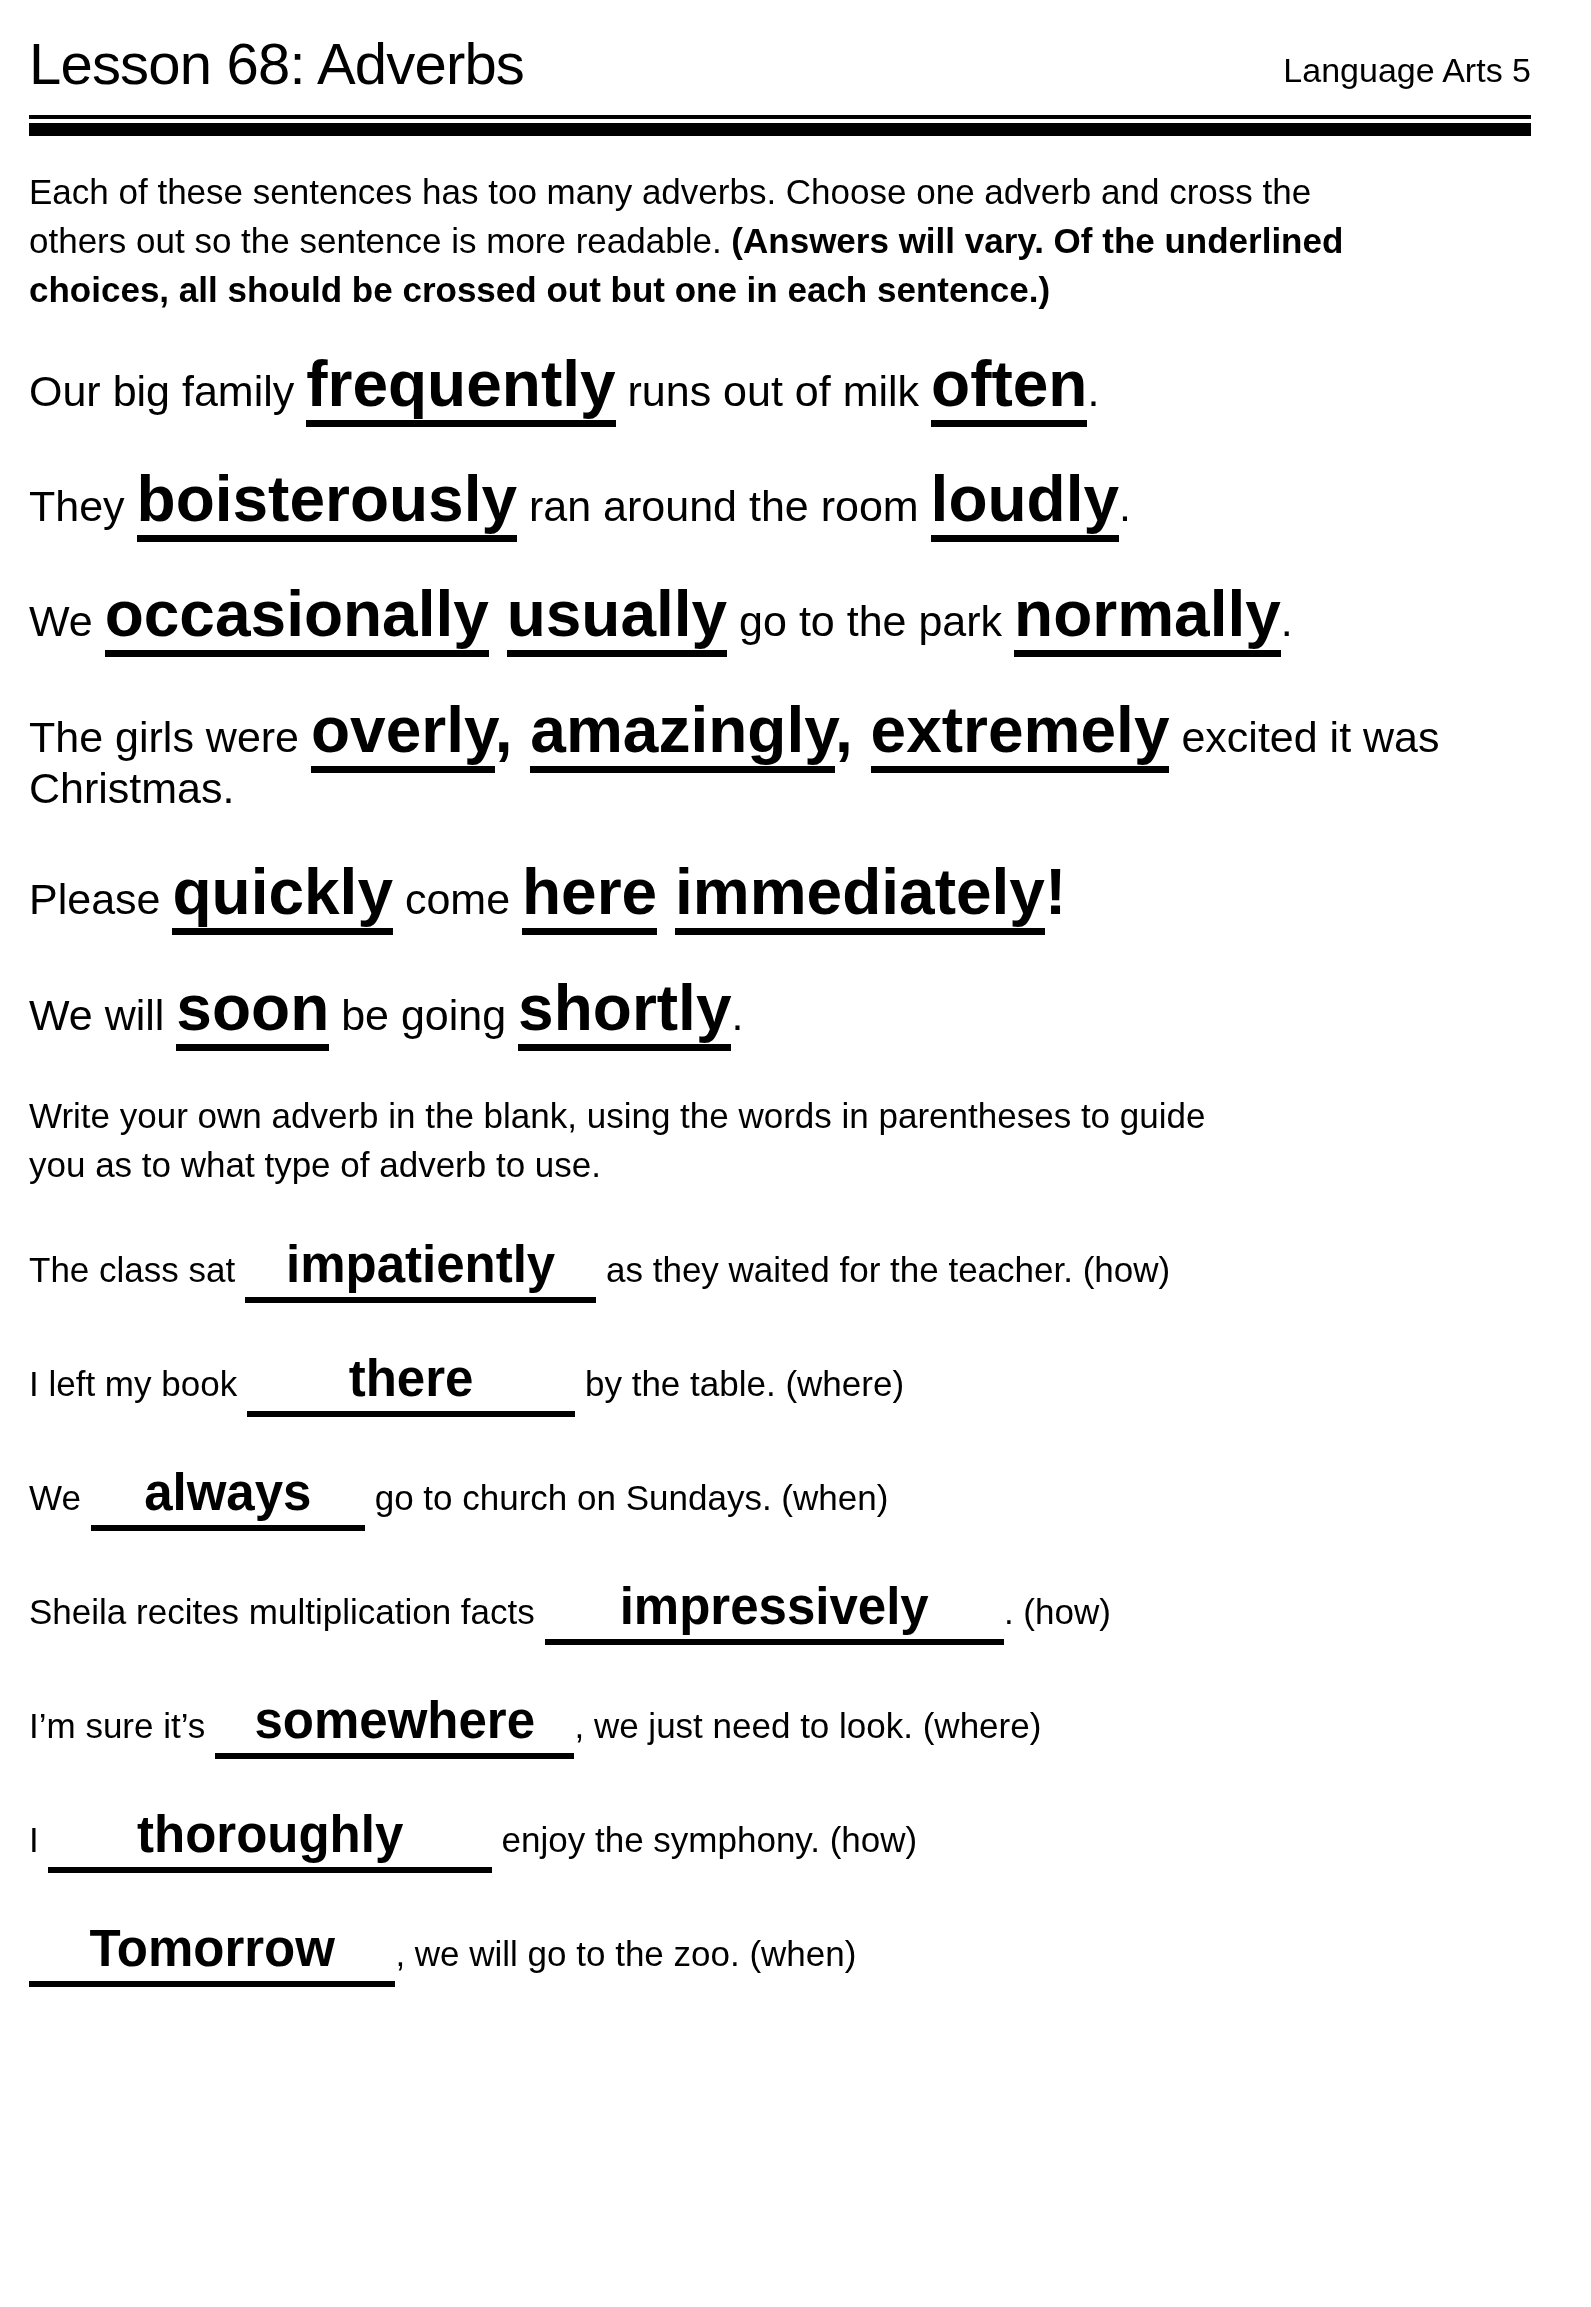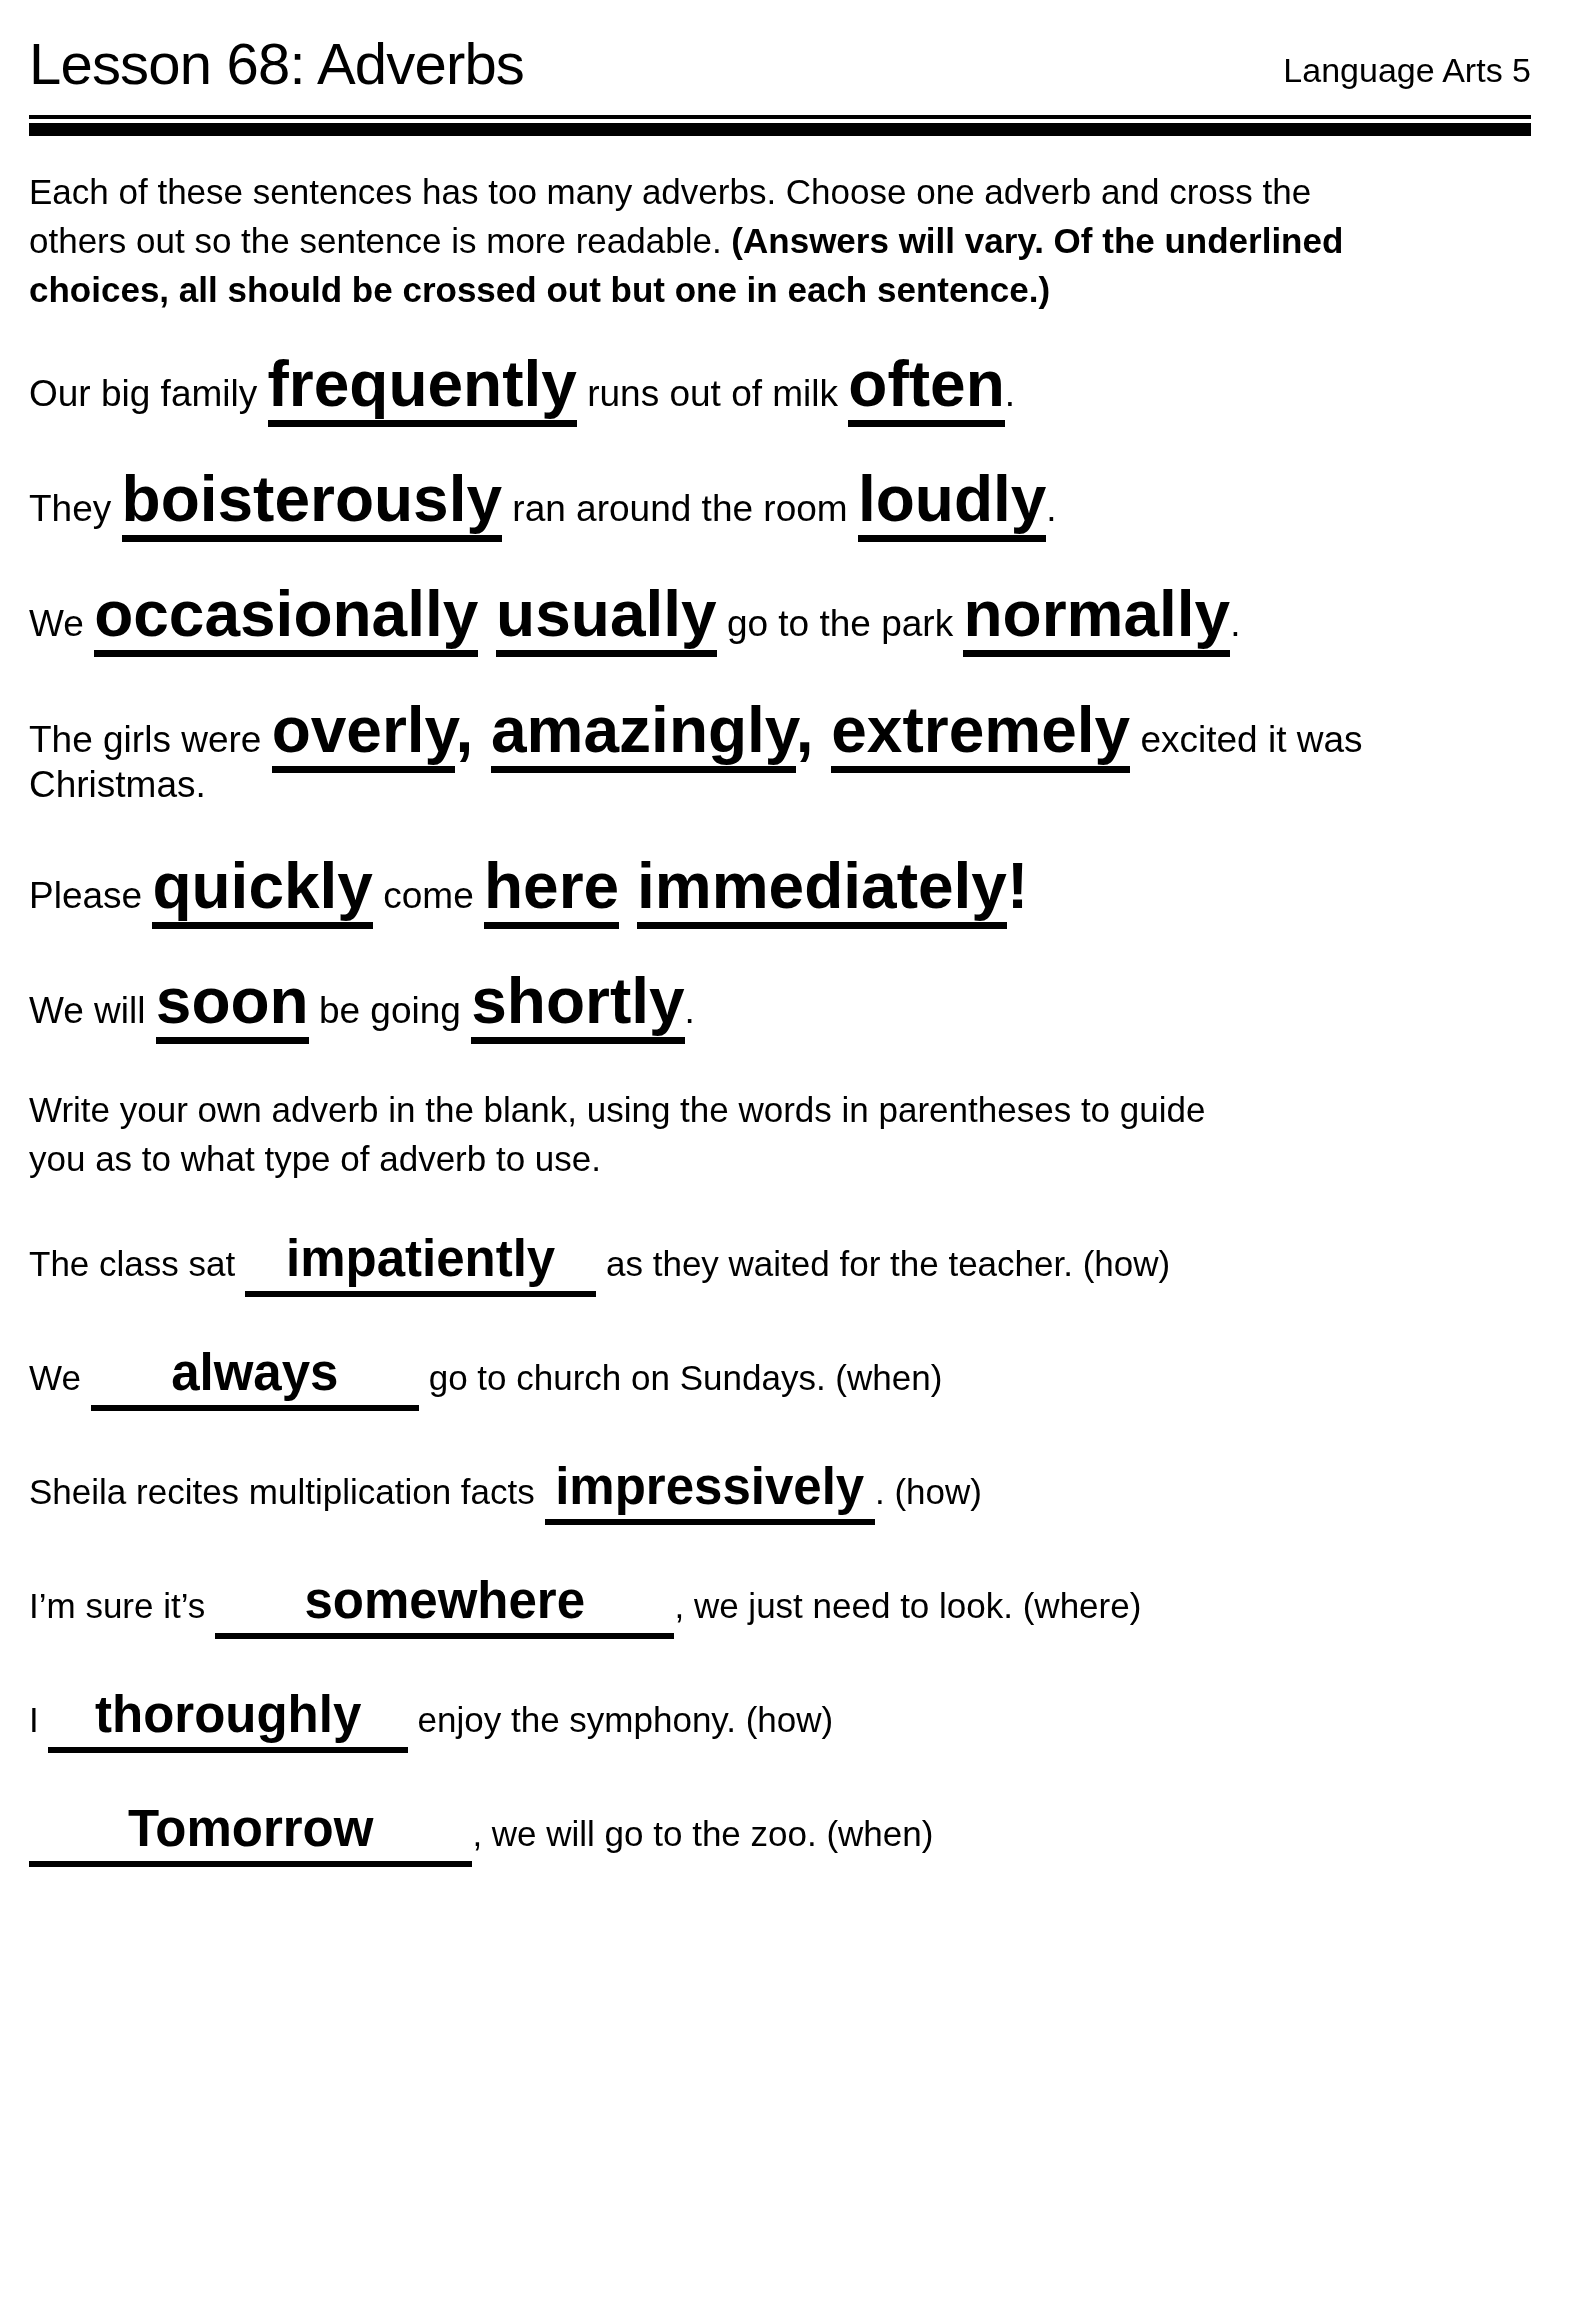--- a/index.html
+++ b/index.html
@@ -22,21 +22,21 @@
   .rule-thick{height:12.3px;background:#000;margin-top:4.6px;}
 
   
   .intro{margin:31px 0 0 0;font-size:35px;line-height:1.4;font-weight:400;}
   .intro .bold{font-weight:700;}
   .intro2{margin-top:48px;}
 
   
   .sentence{margin-top:45px;line-height:1.1;}
   .sentence:first-child{margin-top:35px;}
-  .sentence .n{font-size:37px;}
+  .sentence .n{font-size:43px;}
   .sentence .a{font-size:64px;font-weight:700;border-bottom:7px solid #000;}
   .sentence .b{font-size:64px;font-weight:700;}
 
   
   .note{margin-top:23px;font-size:49px;font-weight:400;text-align:center;line-height:1.15;}
 
   
   .fill{margin-top:49px;font-size:35px;line-height:1.15;}
   .fill .blank{
     display:inline-block;border-bottom:6.1px solid #000;
@@ -75,20 +75,21 @@
       <div class="sentence"><span class="n">The girls were </span><span class="a">overly</span><span class="b">, </span><span class="a">amazingly</span><span class="b">, </span><span class="a">extremely</span><span class="n"> excited it was</span><br><span class="n">Christmas.</span></div>
       <div class="sentence"><span class="n">Please </span><span class="a">quickly</span><span class="n"> come </span><span class="a">here</span><span class="b"> </span><span class="a">immediately</span><span class="b">!</span></div>
       <div class="sentence"><span class="n">We will </span><span class="a">soon</span><span class="n"> be going </span><span class="a">shortly</span><span class="n">.</span></div>
     </section>
 
   <p class="intro intro2"><span>Write your own adverb in the blank, using the words in parentheses to guide</span><br><span>you as to what type of adverb to use.</span></p>
 
 
   <section class="fills">
       <div class="fill"><span class="before">The class sat </span><span class="blank"><span class="answer">impatiently</span></span><span class="after"> as they waited for the teacher.</span><span class="hint"> (how)</span></div>
+      <div class="fill"><span class="before">I left my book </span><span class="blank"><span class="answer">there</span></span><span class="after"> by the table.</span><span class="hint"> (where)</span></div>
       <div class="fill"><span class="before">We </span><span class="blank"><span class="answer">always</span></span><span class="after"> go to church on Sundays.</span><span class="hint"> (when)</span></div>
       <div class="fill"><span class="before">Sheila recites multiplication facts </span><span class="blank"><span class="answer">impressively</span></span><span class="after">.</span><span class="hint"> (how)</span></div>
       <div class="fill"><span class="before">I’m sure it’s </span><span class="blank"><span class="answer">somewhere</span></span><span class="after">, we just need to look.</span><span class="hint"> (where)</span></div>
       <div class="fill"><span class="before">I </span><span class="blank"><span class="answer">thoroughly</span></span><span class="after"> enjoy the symphony.</span><span class="hint"> (how)</span></div>
       <div class="fill"><span class="blank"><span class="answer">Tomorrow</span></span><span class="after">, we will go to the zoo.</span><span class="hint"> (when)</span></div>
     </section>
 
 </div>
 
 

